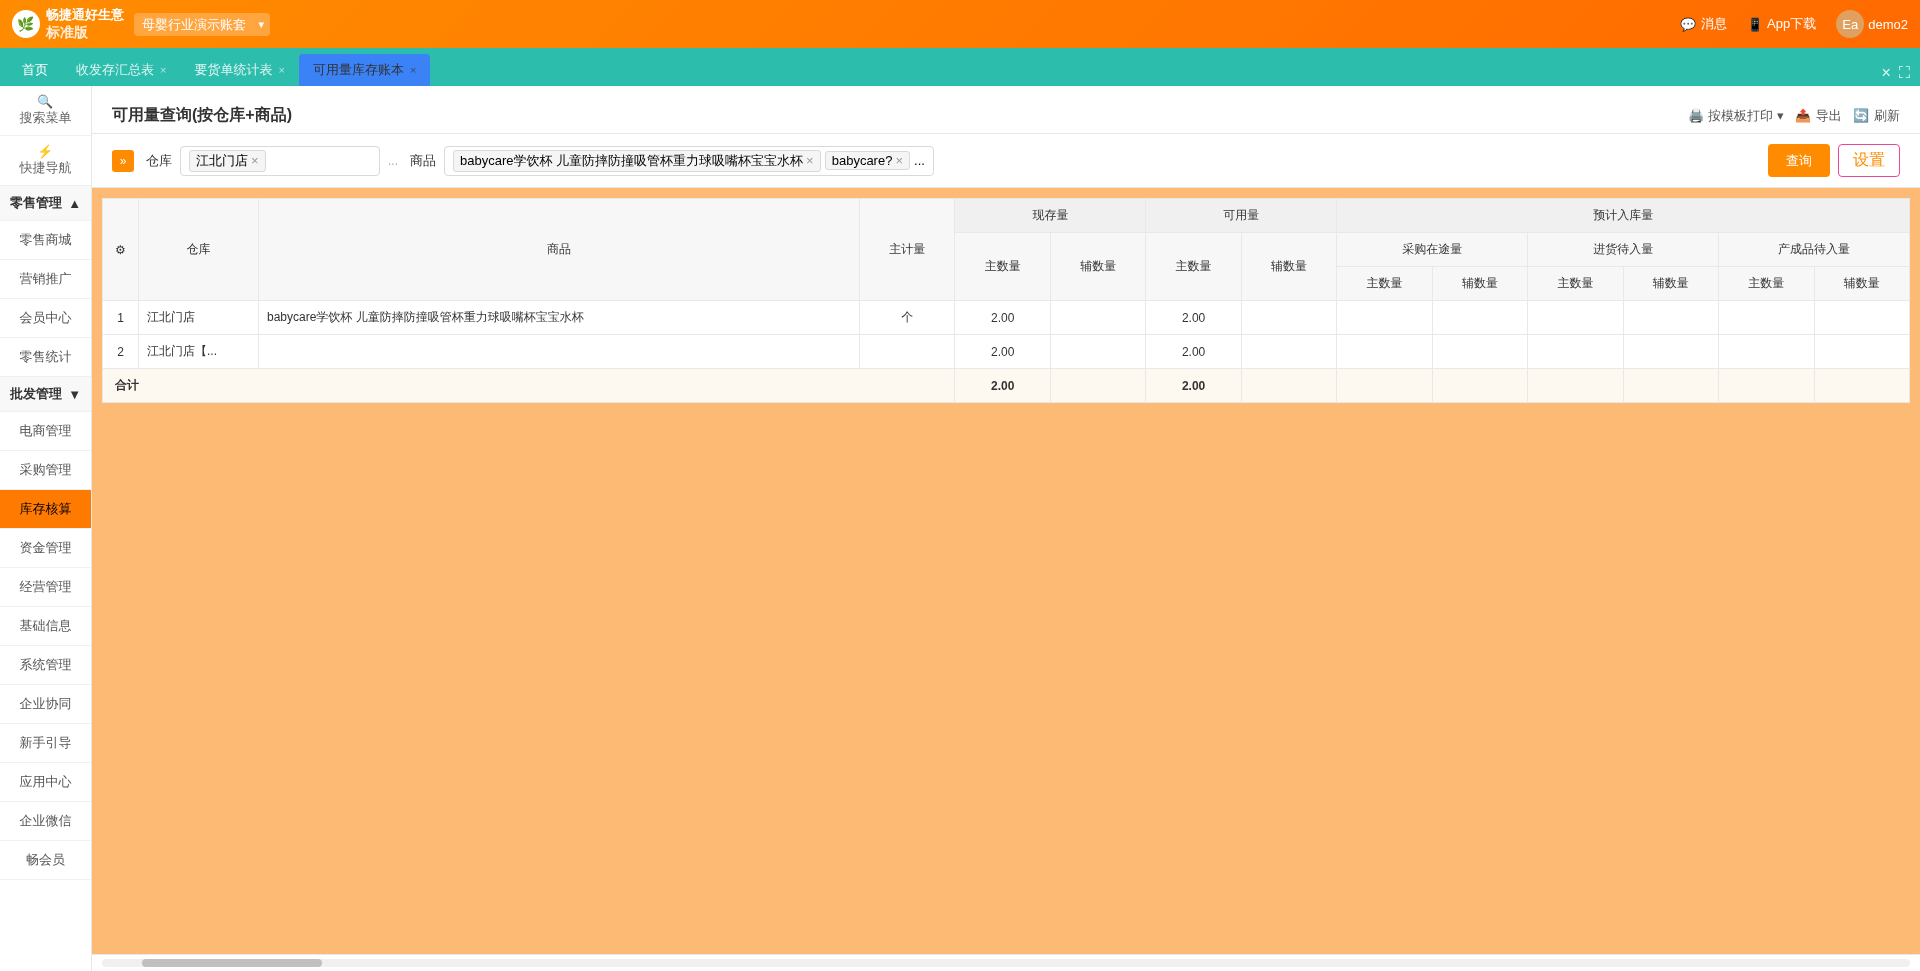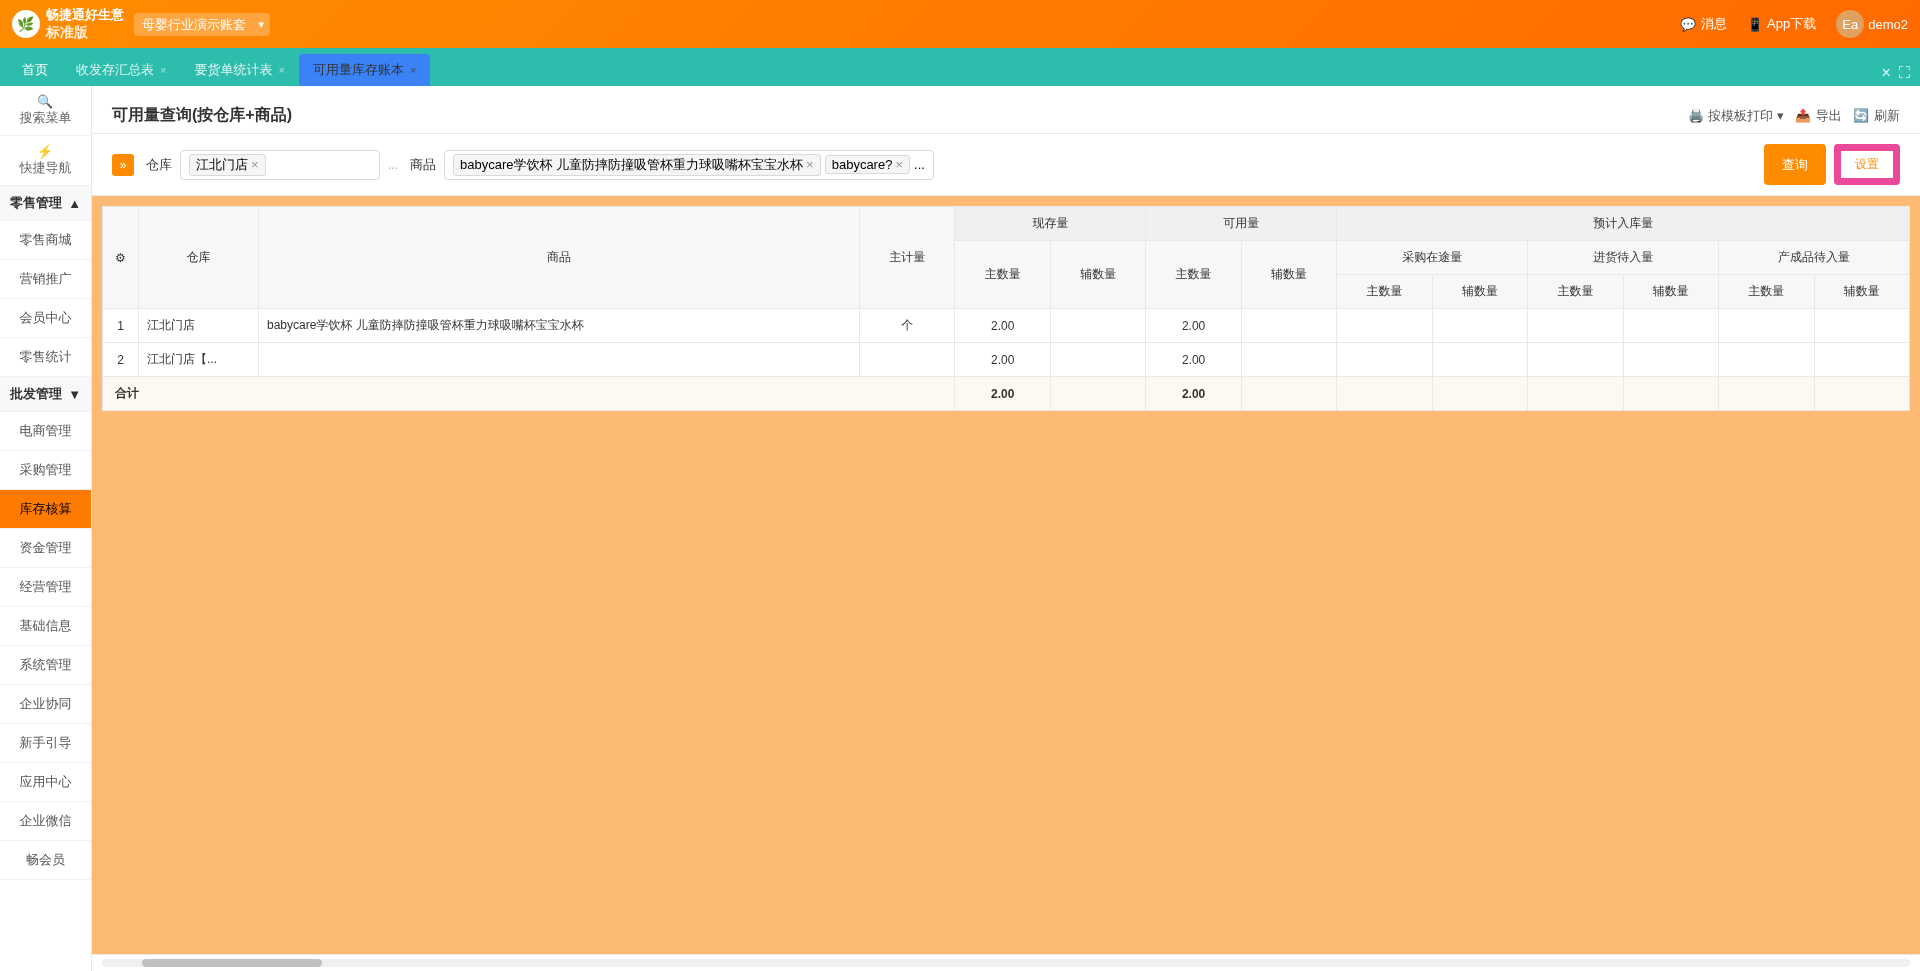--- a/index.html
+++ b/index.html
@@ -272,25 +272,25 @@
       color: white;
       border: none;
       padding: 6px 18px;
       border-radius: 4px;
       cursor: pointer;
       font-size: 13px;
     }
     .btn-settings {
       background: white;
       color: #ff8c00;
-      border: 7px solid #ec4899;
+      border: 1px solid #ec4899;
       padding: 5px 14px;
       border-radius: 4px;
       cursor: pointer;
-      font-size: 12px;
+      font-size: 16px;
     }
 
     
     .table-area {
       flex: 1;
       overflow: auto;
       padding: 10px 10px 0 10px;
     }
     .data-table {
       width: 100%;

